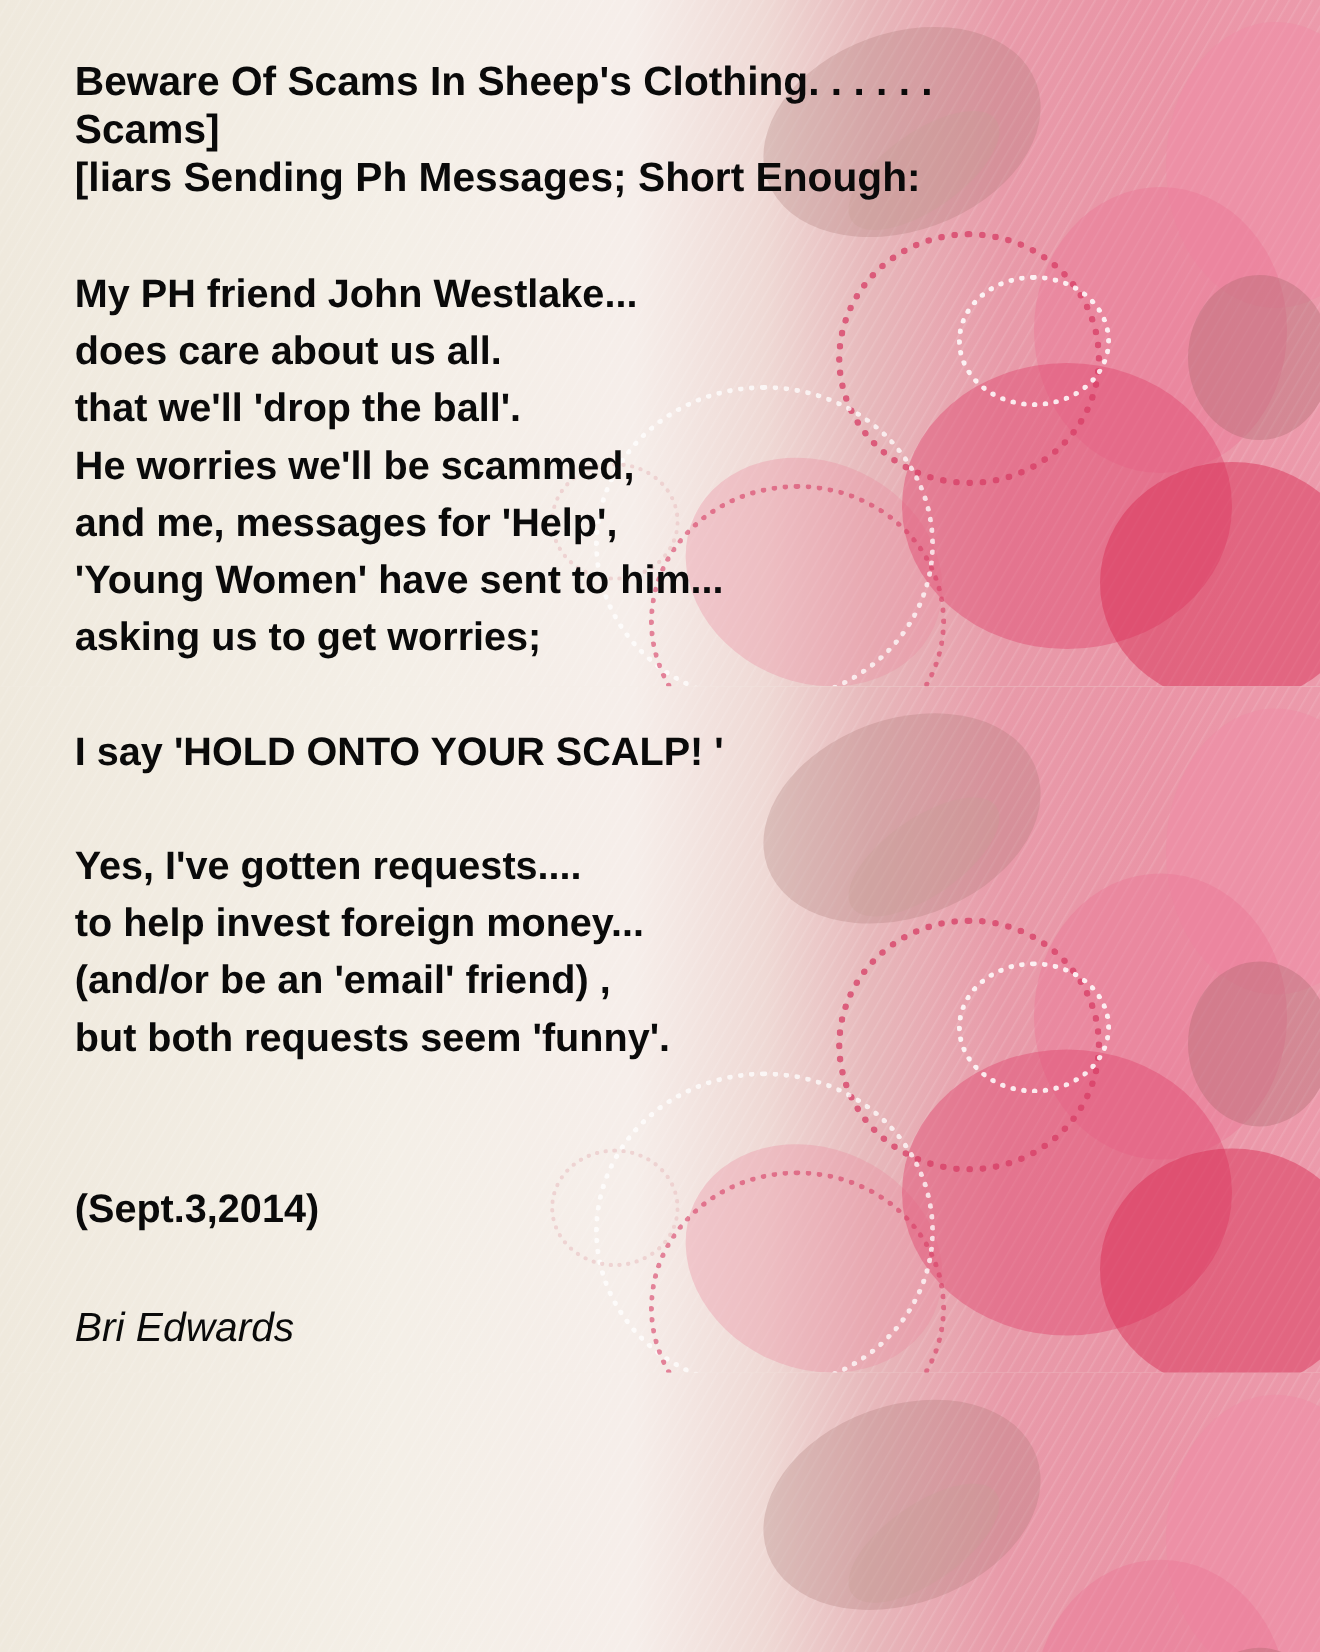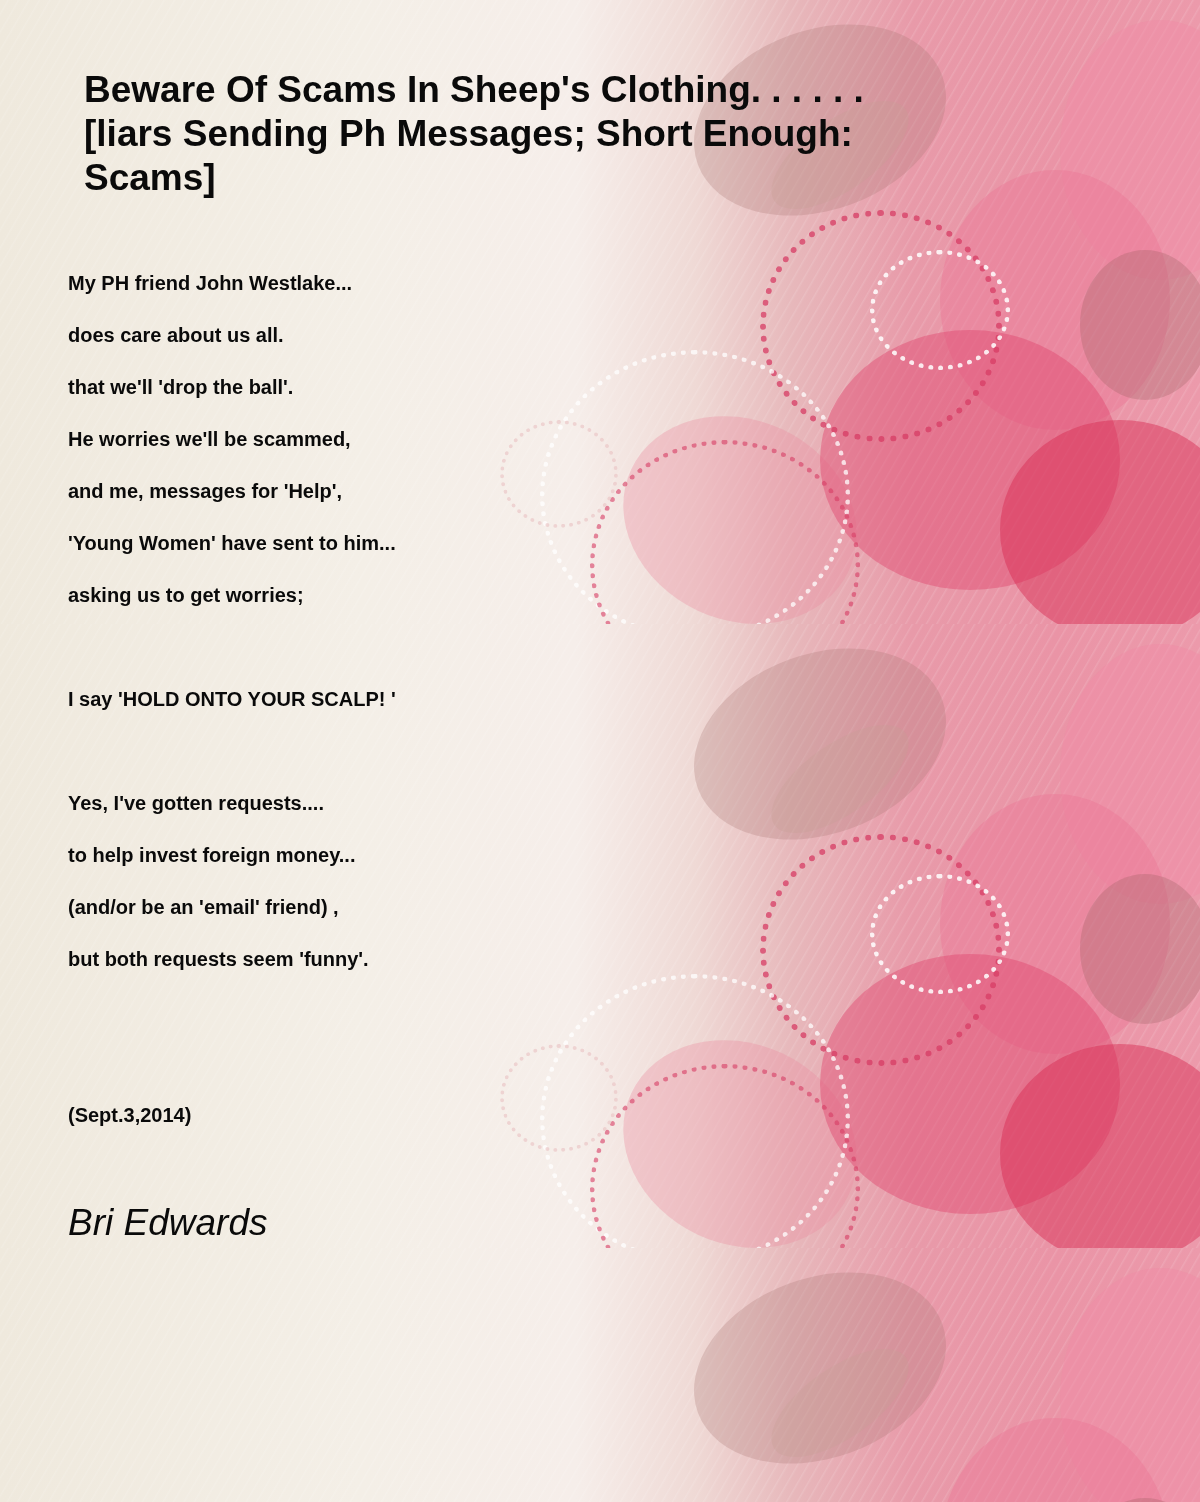--- a/index.html
+++ b/index.html
@@ -55,29 +55,29 @@
       position: absolute;
       left: 68px;
       top: 52px;
       width: 940px;
       z-index: 5;
     }
     .title {
       font-weight: bold;
       font-size: 37px;
       line-height: 44px;
-      margin: 16px;
+      margin: 0;
       letter-spacing: 0px;
     }
     .poem {
       margin-top: 57px;
     }
     .line {
       font-weight: bold;
-      font-size: 20px;
+      font-size: 36px;
       line-height: 52px;
       height: 52px;
       white-space: pre;
     }
     .blank { height: 52px; }
     .author {
       font-style: italic;
       font-size: 37px;
       line-height: 44px;
       margin-top: 60px;
@@ -124,22 +124,22 @@
   <div class="blob b1"></div>
   <div class="blob b4"></div>
   <div class="blob b2"></div>
   <div class="blob b7"></div>
   <div class="blob b8"></div>
 </div>
 
 <div class="content">
   <h1 class="title">
     <div>Beware Of Scams In Sheep's Clothing. . . . . .</div>
+    <div>Scams]</div>
     <div>[liars Sending Ph Messages; Short Enough:</div>
-    <div>Scams]</div>
   </h1>
 
   <div class="poem">
     <div>
       <div class="line">My PH friend John Westlake...</div>
       <div class="line">does care about us all.</div>
       <div class="line">that we'll 'drop the ball'.</div>
       <div class="line">He worries we'll be scammed,</div>
       <div class="line">and me, messages for 'Help',</div>
       <div class="line">'Young Women' have sent to him...</div>

